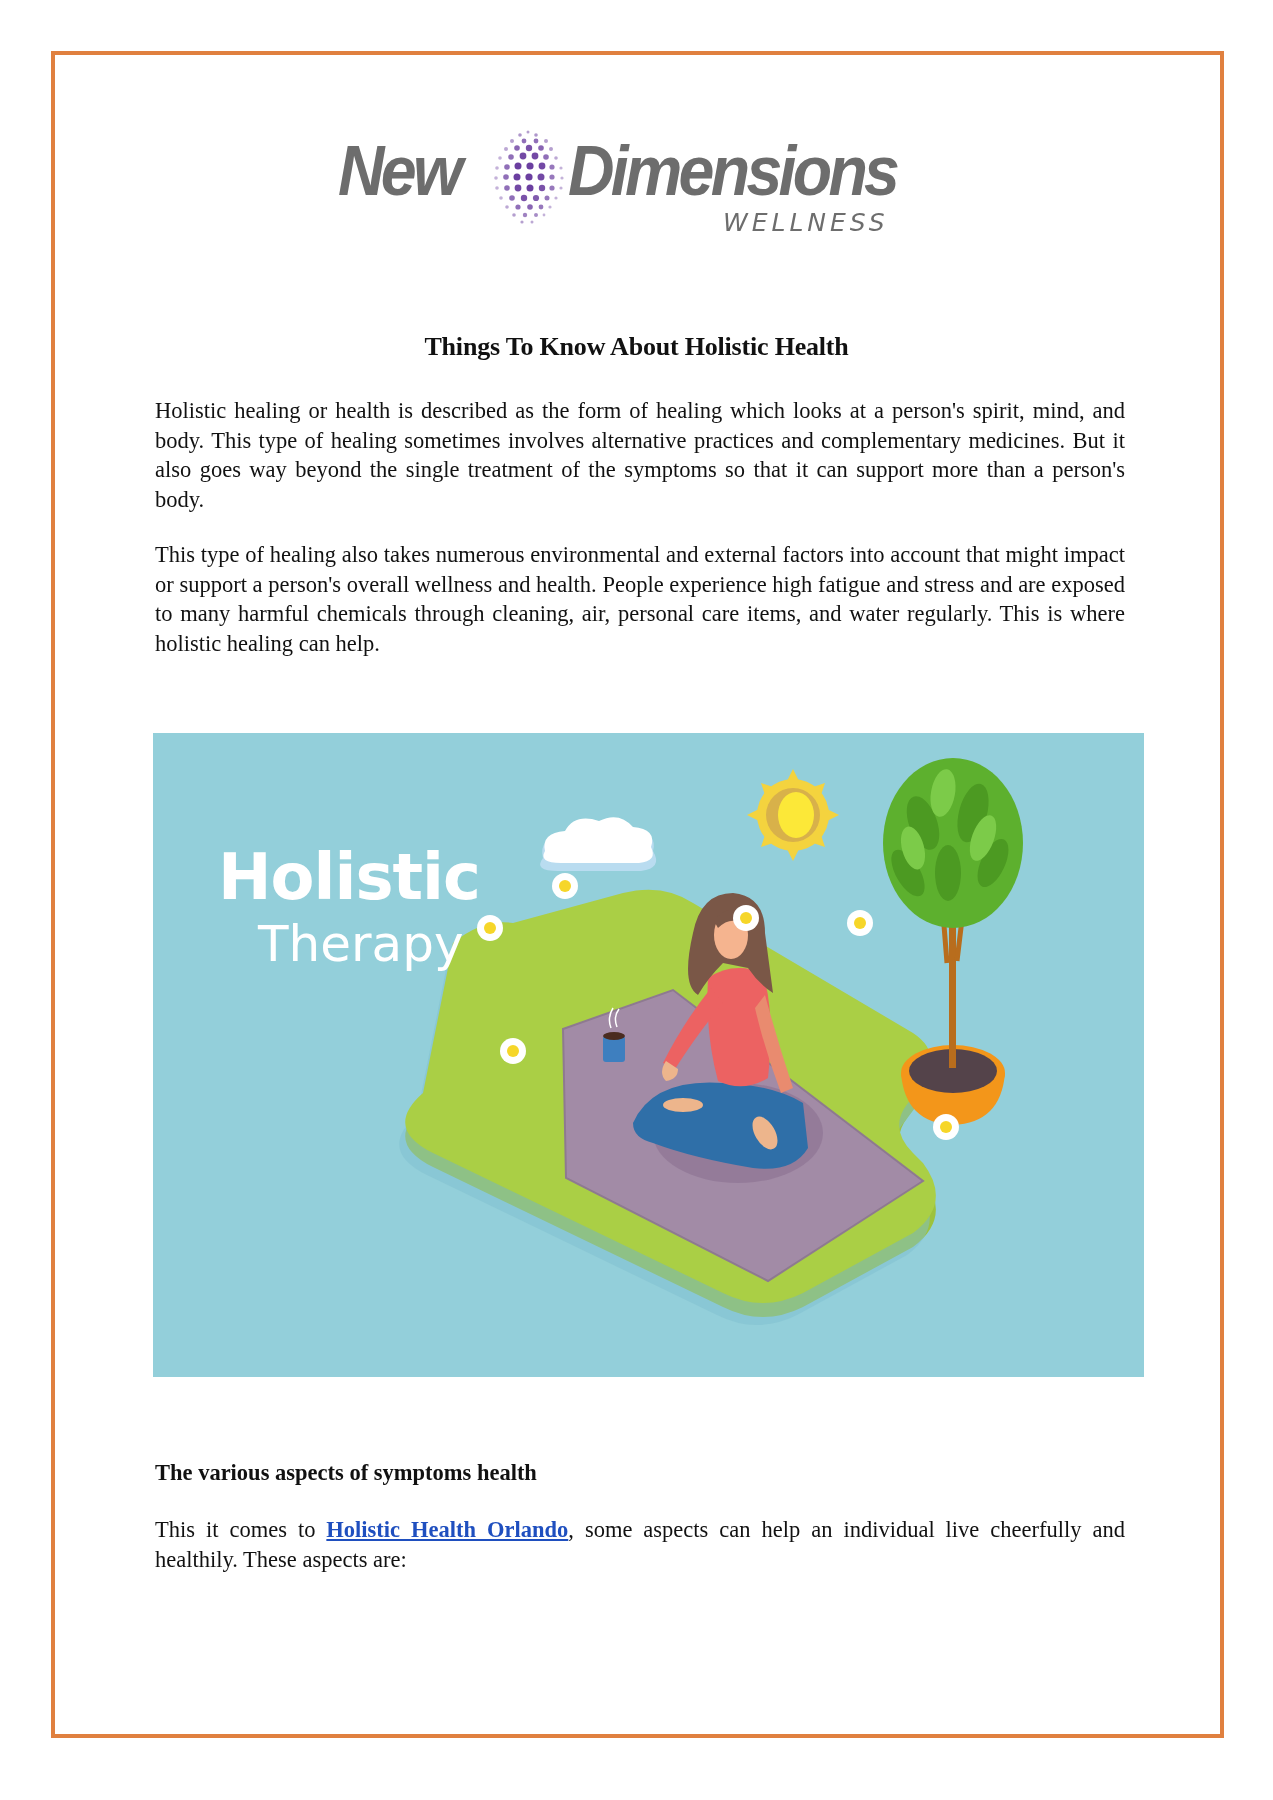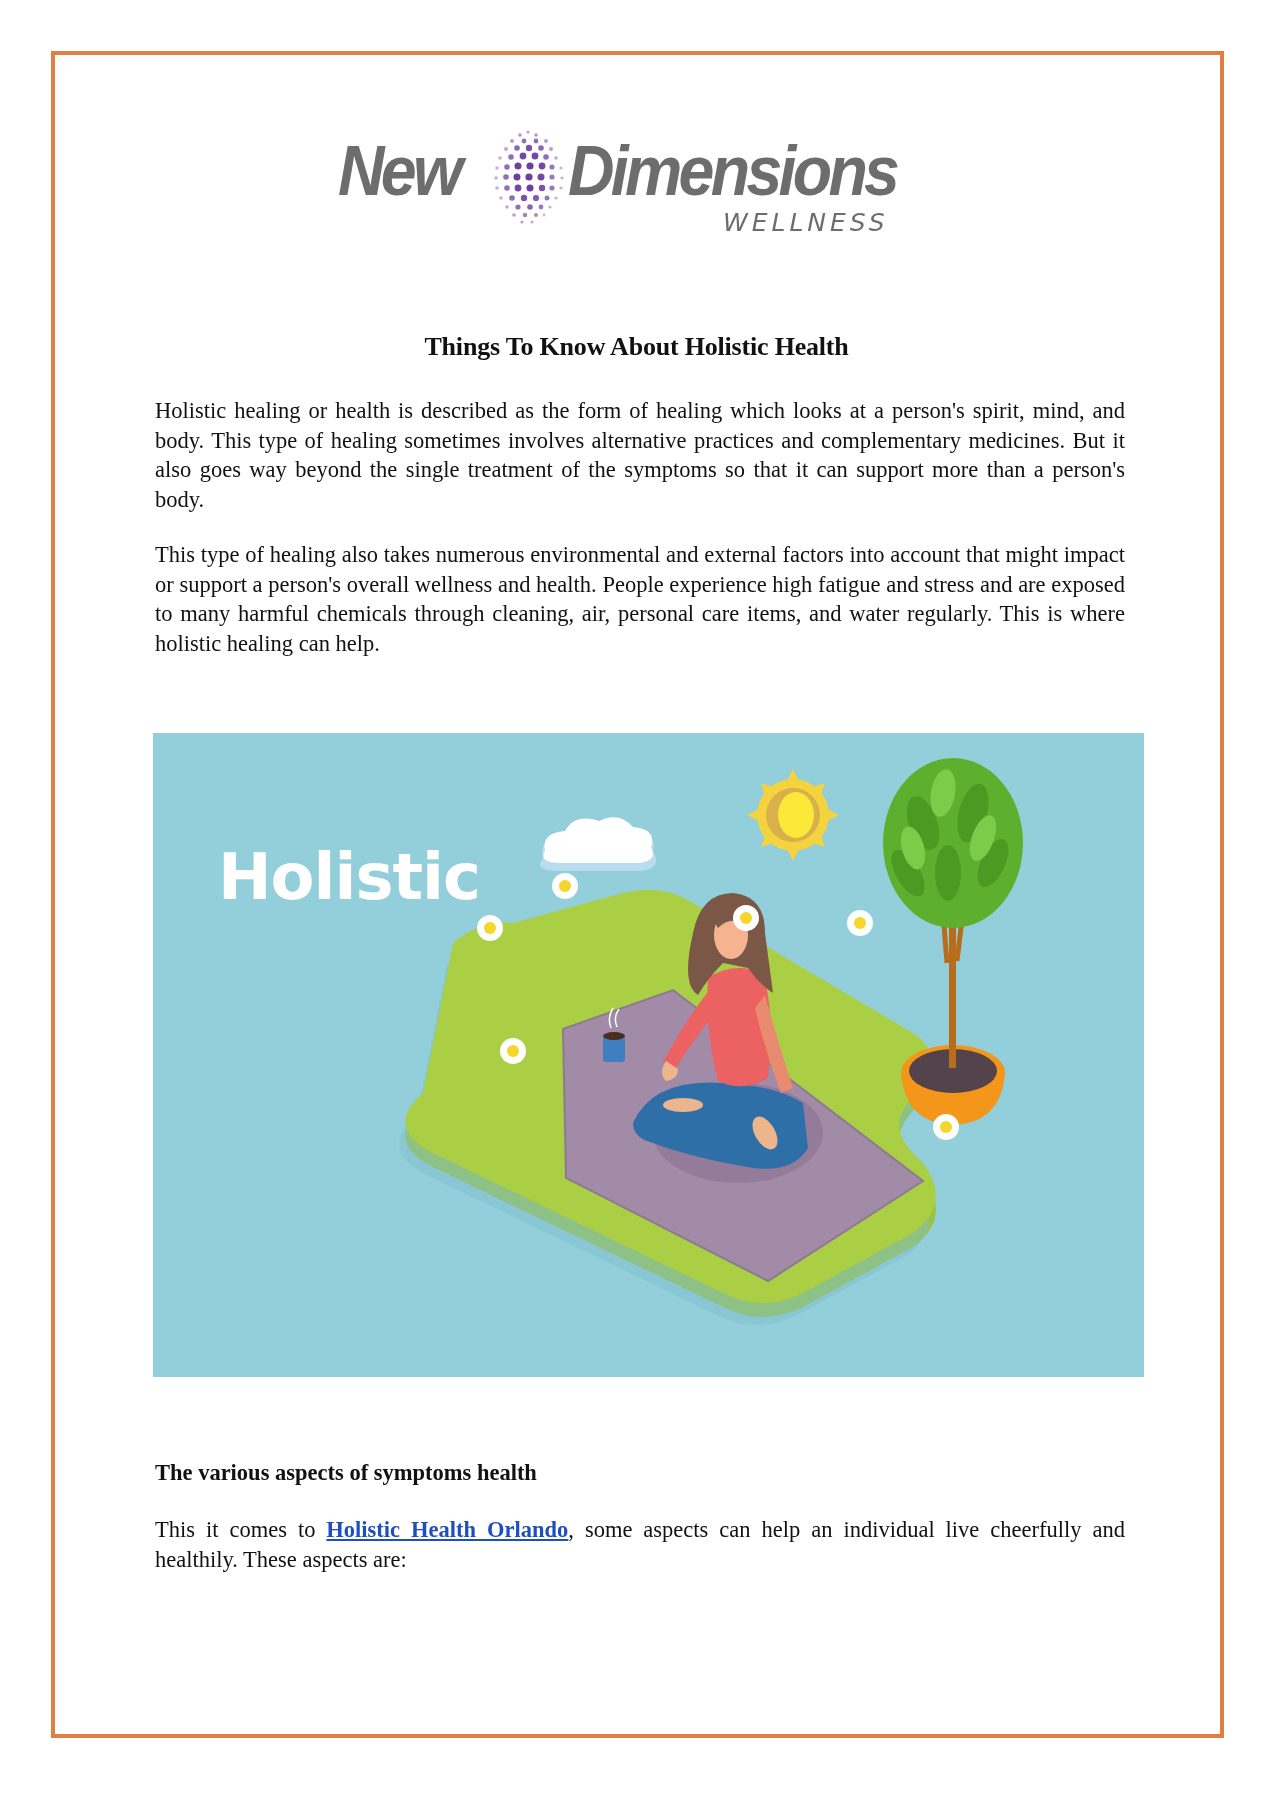--- a/index.html
+++ b/index.html
@@ -305,17 +305,18 @@
           <circle r="13" fill="#fff"></circle>
           <circle r="6" fill="#F6D629"></circle>
         </g>
       <g transform="translate(793,394)">
           <circle r="13" fill="#fff"></circle>
           <circle r="6" fill="#F6D629"></circle>
         </g>
     </g>
   </svg>
   <div class="hero-title">Holistic</div>
+  <div class="hero-sub">Therapy</div>
 </div>
 
 <div class="section-heading">The various aspects of symptoms health</div>
 
 <p class="para p3"><span>This it comes to </span><a class="link" href="#">Holistic Health Orlando</a><span>, some aspects can help an individual live cheerfully and healthily. These aspects are:</span></p>
 
 </body></html>

